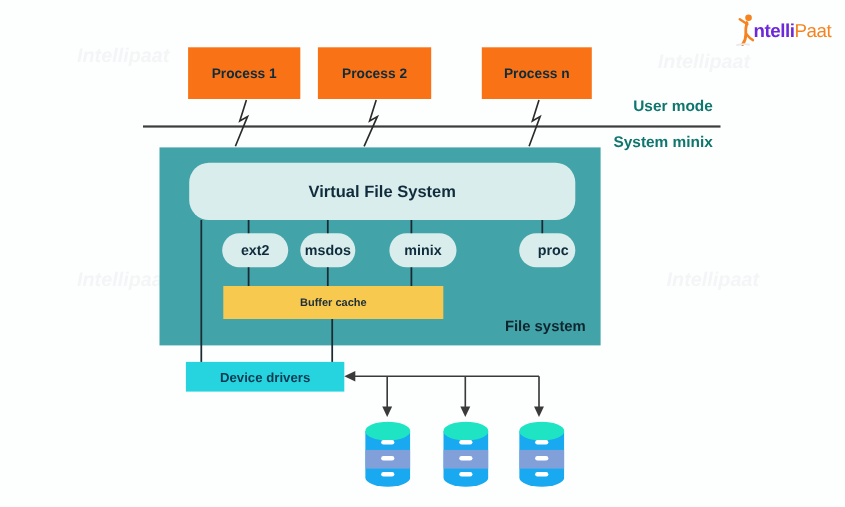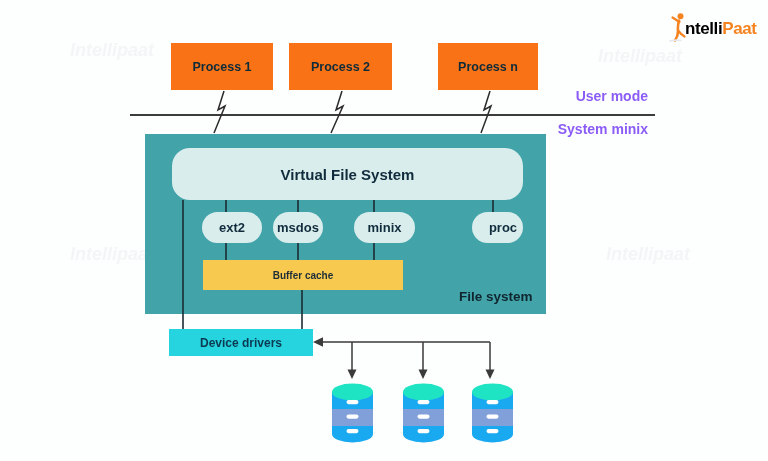--- a/index.html
+++ b/index.html
@@ -8,25 +8,25 @@
     font-family:"Liberation Sans", sans-serif;color:#0f2d3d;
   }
   
   .wm{position:absolute;font-size:18px;font-weight:700;font-style:italic;
       color:rgba(60,80,90,0.05);pointer-events:none;}
   .wm1{left:70px;top:40px;} .wm2{left:598px;top:46px;}
   .wm3{left:70px;top:244px;} .wm4{left:606px;top:244px;}
   
   .logo{position:absolute;left:668px;top:10px;display:flex;align-items:flex-end;height:32px;}
   .logo svg{display:block;margin-right:-1px;}
-  .logo .blue{color:#000000;font-weight:700;font-size:17px;letter-spacing:-0.4px;line-height:26px;}
-  .logo .orange{color:#f5831f;font-weight:700;font-size:17px;letter-spacing:-0.4px;line-height:26px;}
+  .logo .blue{color:#6d28d9;font-weight:700;font-size:17px;letter-spacing:-0.4px;line-height:26px;}
+  .logo .orange{color:#f5831f;font-weight:400;font-size:17px;letter-spacing:-0.4px;line-height:26px;}
   
   .sep-line{position:absolute;left:130px;top:114px;width:525px;height:2px;background:#3c3c3c;}
-  .mode-label{position:absolute;font-size:14px;font-weight:700;color:#8b5cf6;text-align:right;}
+  .mode-label{position:absolute;font-size:14px;font-weight:700;color:#0f766e;text-align:right;}
   .user-mode{left:560px;top:88px;width:88px;}
   .system-mode{left:550px;top:121px;width:98px;}
   
   .process{position:absolute;top:43px;height:47px;background:#f97316;
     display:flex;align-items:center;justify-content:center;
     font-size:12.5px;font-weight:700;color:#0d2b3a;}
   .p1{left:171px;width:102px;} .p2{left:289px;width:103px;} .pn{left:438px;width:100px;}
   
   .fs-container{position:absolute;left:145px;top:134px;width:401px;height:180px;background:#42a3a9;}
   .panel{position:absolute;background:#d9edec;display:flex;align-items:center;justify-content:center;

